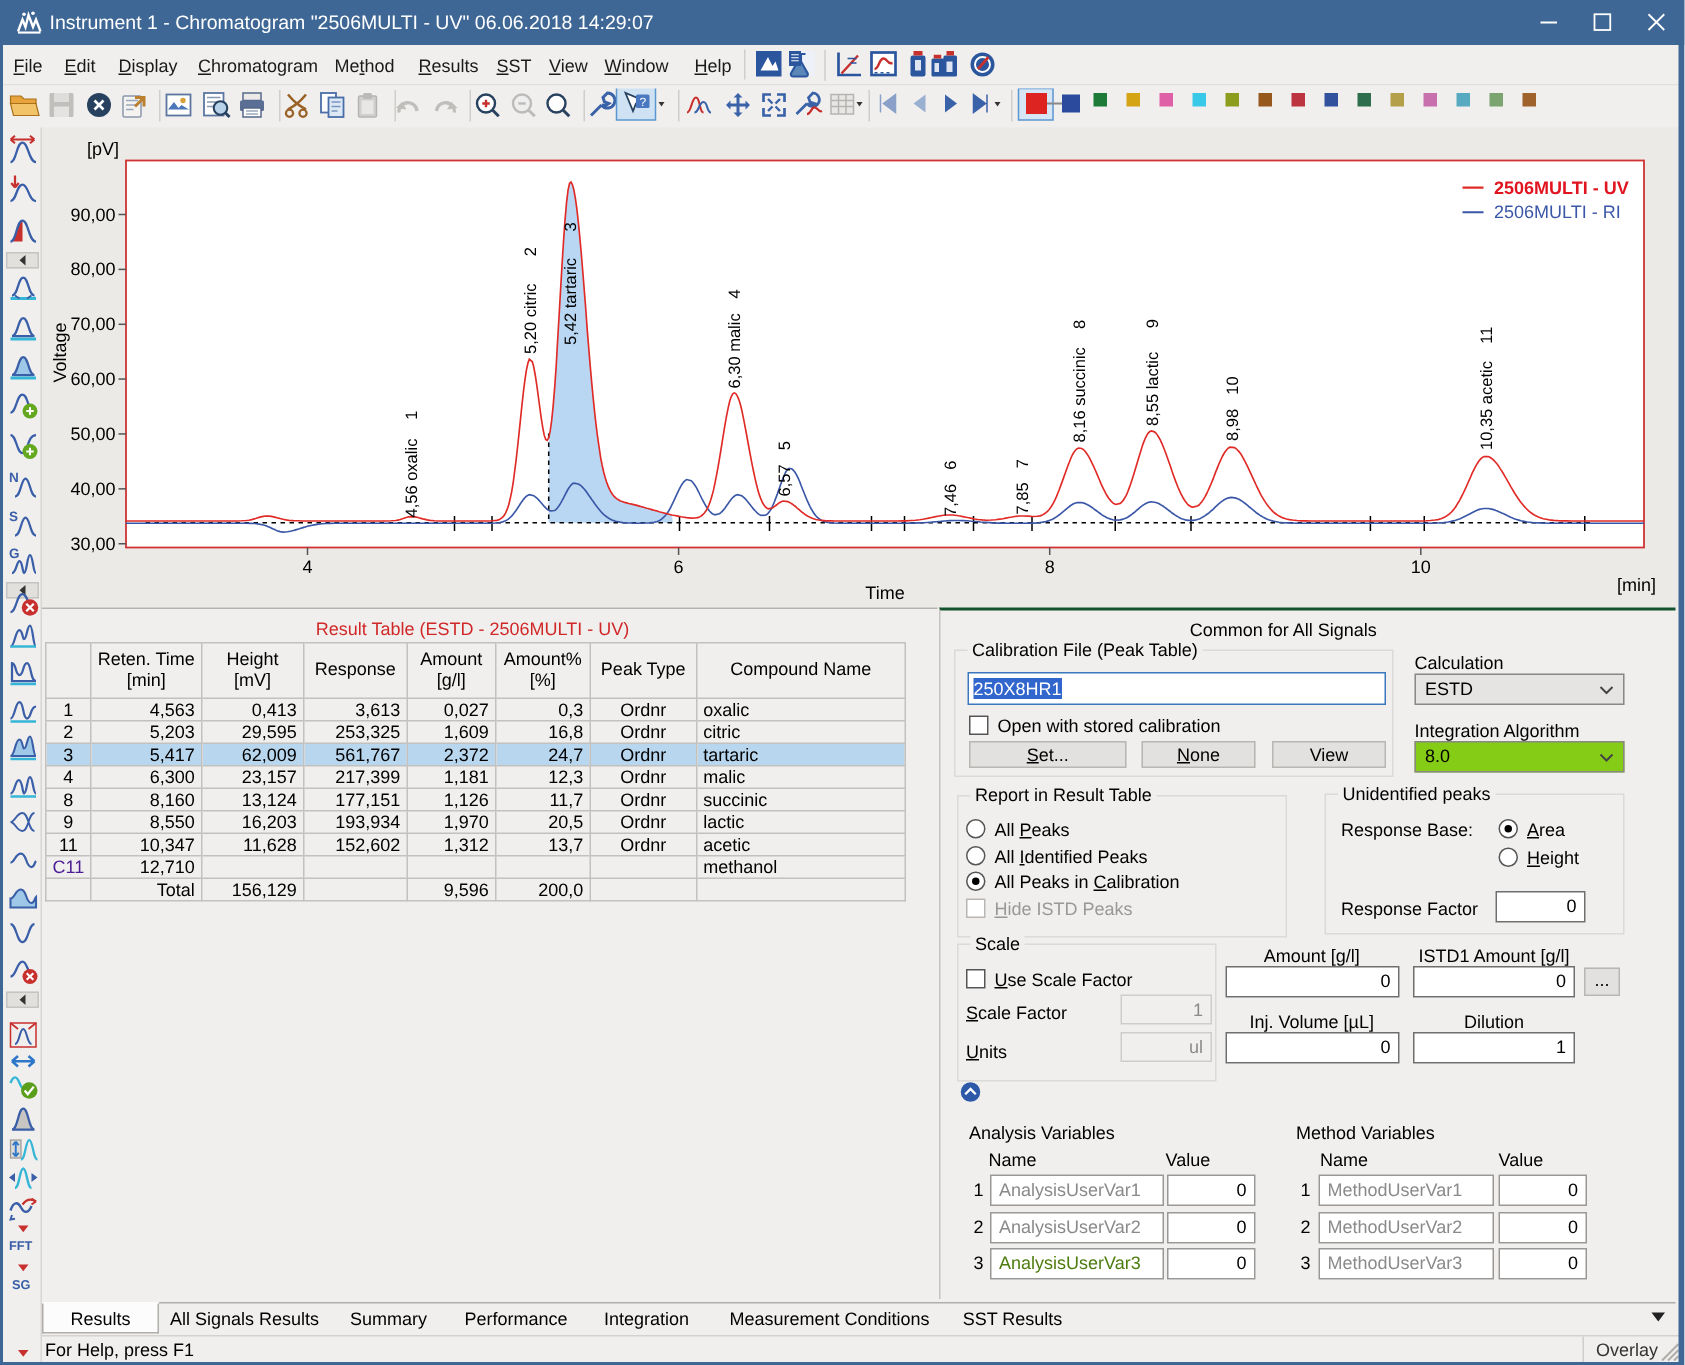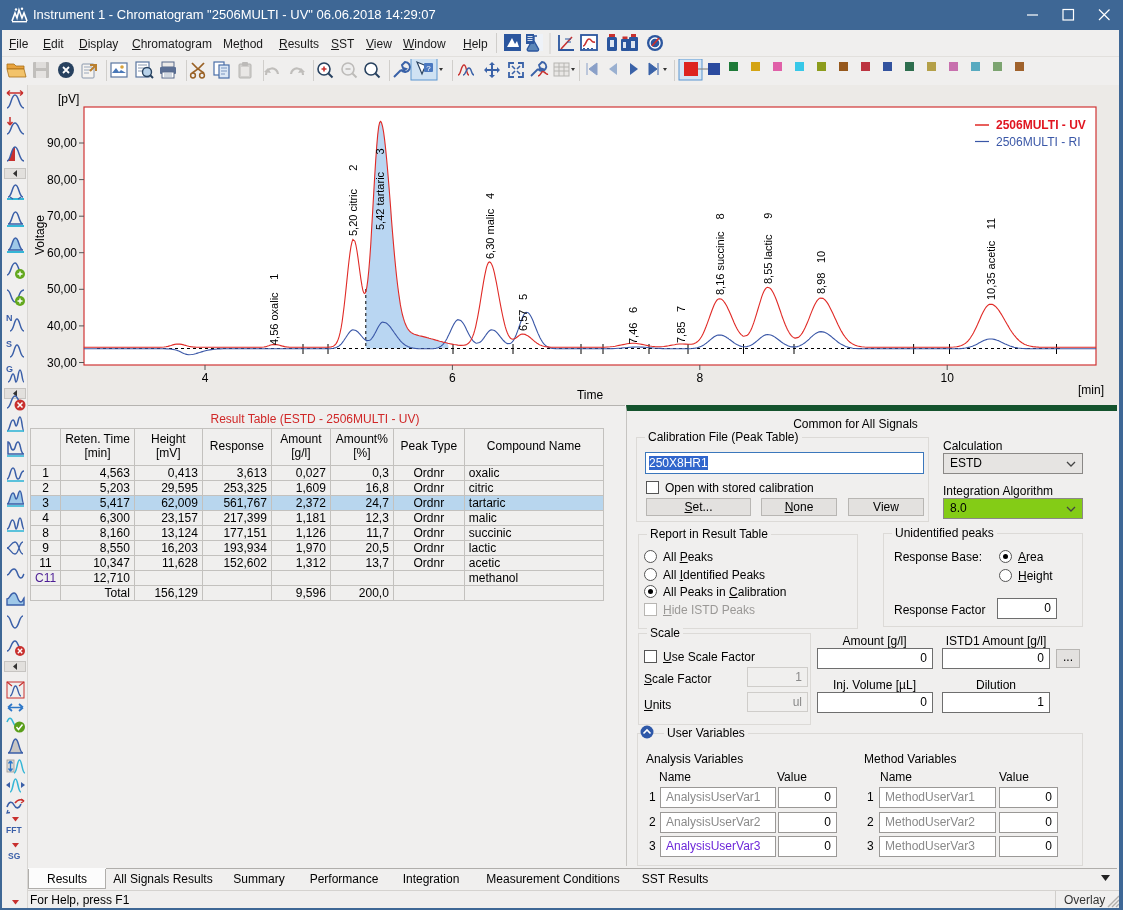--- a/index.html
+++ b/index.html
@@ -6,21 +6,21 @@
 .abs{position:absolute;}
 .titlebar{left:0;top:0;width:1123px;height:30px;background:#3e6795;color:#fff;}
 .menubar{left:2px;top:30px;width:1119px;height:27px;background:#f0efee;border-bottom:1px solid #e2e0dd;}
 .menuitem{position:absolute;top:7px;font-size:12px;color:#1a1a1a;}
 .menuitem u{text-decoration:underline;}
 .toolbar{left:2px;top:57px;width:1119px;height:28px;background:#f0efee;}
 .tbsep{position:absolute;top:3px;width:1px;height:21px;background:#d0cecb;}
 .leftstrip{left:2px;top:85px;width:26px;height:823px;background:#f0efee;border-right:1px solid #d8d6d3;}
 .chartpanel{left:28px;top:85px;width:1093px;height:320px;background:#eceae7;}
 .tablepanel{left:28px;top:405px;width:597px;height:461px;background:#f0efee;border-top:1px solid #b5b3b0;}
-.rightpanel{left:626px;top:405px;width:491px;height:461px;background:#f0efee;border-top:6px solid #14532d;border-left:1px solid #c6c4c1;}
+.rightpanel{left:626px;top:405px;width:491px;height:461px;background:#f0efee;border-top:2px solid #14532d;border-left:1px solid #c6c4c1;}
 .tabbar{left:2px;top:866px;width:1115px;height:24px;background:#f0efee;}
 .statusbar{left:2px;top:890px;width:1119px;height:18px;background:#f0efee;border-top:1px solid #d4d2cf;}
 .winborder{left:0;top:0;width:1123px;height:910px;border:2px solid #3e6795;border-right-width:4px;pointer-events:none;}
 table.res{border-collapse:collapse;font-size:12px;}
 table.res td,table.res th{border:1px solid #c3c1be;padding:0 4px;height:15px;font-weight:normal;white-space:nowrap;overflow:hidden;}
 table.res th{text-align:center;line-height:1.15;}
 .num{text-align:right;}
 .grp{position:absolute;border:1px solid #dcdad7;border-radius:0px;}
 .grplabel{position:absolute;top:-8px;left:8px;background:#f0efee;padding:0 3px;font-size:12px;text-align:center;}
 .btn{position:absolute;background:#e3e1df;border:1px solid #b8b6b3;text-align:center;font-size:12px;}
@@ -490,23 +490,20 @@
 <div class="inpd num" style="left:120px;top:281px;width:61px;height:20px;line-height:18px;">ul</div>
 <div class="lbl" style="left:190px;top:223px;width:115px;text-align:center;">Amount [g/l]</div>
 <div class="inp num" style="left:190px;top:237px;width:116px;height:21px;line-height:19px;">0</div>
 <div class="lbl" style="left:315px;top:223px;width:108px;text-align:center;white-space:nowrap;">ISTD1 Amount [g/l]</div>
 <div class="inp num" style="left:315px;top:237px;width:108px;height:21px;line-height:19px;">0</div>
 <div class="btn" style="left:429px;top:238px;width:24px;height:19px;line-height:15px;">...</div>
 <div class="lbl" style="left:190px;top:267px;width:115px;text-align:center;">Inj. Volume [µL]</div>
 <div class="inp num" style="left:190px;top:281px;width:116px;height:21px;line-height:19px;">0</div>
 <div class="lbl" style="left:315px;top:267px;width:108px;text-align:center;">Dilution</div>
 <div class="inp num" style="left:315px;top:281px;width:108px;height:21px;line-height:19px;">1</div>
-<div class="grp" style="left:10px;top:322px;width:446px;height:133px;">
-      <div class="grplabel" style="left:26px;">User Variables</div>
-    </div>
 <svg class="abs" style="left:13px;top:314px" width="14" height="14">
       <circle cx="7" cy="7" r="6.5" fill="#2e58a8"></circle>
       <path d="M3.5 8.5 L7 5 L10.5 8.5" stroke="#fff" stroke-width="1.6" fill="none"></path>
     </svg>
 <div class="lbl" style="left:19px;top:341px;">Analysis Variables</div>
 <div class="lbl" style="left:237px;top:341px;">Method Variables</div>
 <div class="lbl" style="left:32px;top:359px;">Name</div>
     <div class="lbl" style="left:150px;top:359px;">Value</div>
 <div class="lbl" style="left:253px;top:359px;">Name</div>
     <div class="lbl" style="left:372px;top:359px;">Value</div>
@@ -516,21 +513,21 @@
 <div class="lbl" style="left:240px;top:379px;">1</div>
 <div class="inp" style="left:252px;top:376px;width:117px;height:21px;line-height:19px;color:#8a8a8a;border-color:#9a9896;">MethodUserVar1</div>
 <div class="inp num" style="left:372px;top:376px;width:59px;height:21px;line-height:19px;border-color:#9a9896;">0</div>
 <div class="lbl" style="left:22px;top:404px;">2</div>
 <div class="inp" style="left:33px;top:401px;width:116px;height:21px;line-height:19px;color:#8a8a8a;border-color:#9a9896;">AnalysisUserVar2</div>
 <div class="inp num" style="left:151px;top:401px;width:59px;height:21px;line-height:19px;border-color:#9a9896;">0</div>
 <div class="lbl" style="left:240px;top:404px;">2</div>
 <div class="inp" style="left:252px;top:401px;width:117px;height:21px;line-height:19px;color:#8a8a8a;border-color:#9a9896;">MethodUserVar2</div>
 <div class="inp num" style="left:372px;top:401px;width:59px;height:21px;line-height:19px;border-color:#9a9896;">0</div>
 <div class="lbl" style="left:22px;top:428px;">3</div>
-<div class="inp" style="left:33px;top:425px;width:116px;height:21px;line-height:19px;color:#6d28d9;border-color:#9a9896;">AnalysisUserVar3</div>
+<div class="inp" style="left:33px;top:425px;width:116px;height:21px;line-height:19px;color:#4d7c0f;border-color:#9a9896;">AnalysisUserVar3</div>
 <div class="inp num" style="left:151px;top:425px;width:59px;height:21px;line-height:19px;border-color:#9a9896;">0</div>
 <div class="lbl" style="left:240px;top:428px;">3</div>
 <div class="inp" style="left:252px;top:425px;width:117px;height:21px;line-height:19px;color:#8a8a8a;border-color:#9a9896;">MethodUserVar3</div>
 <div class="inp num" style="left:372px;top:425px;width:59px;height:21px;line-height:19px;border-color:#9a9896;">0</div>
 </div>
 <div class="abs tabbar">
 <div class="abs" style="left:0;top:2px;width:1115px;height:1px;background:#b0aeab;"></div>
 <div class="abs" style="left:26px;top:2px;width:78px;height:21px;background:#fcfcfc;border:1px solid #b0aeab;border-top:none;border-bottom:1px solid #b0aeab;"></div>
 <div class="abs" style="left:26px;top:2px;width:78px;height:1px;background:#fcfcfc;"></div>
 <div class="abs" style="left:65px;top:6px;width:200px;margin-left:-100px;text-align:center;font-size:12px;">Results</div>

